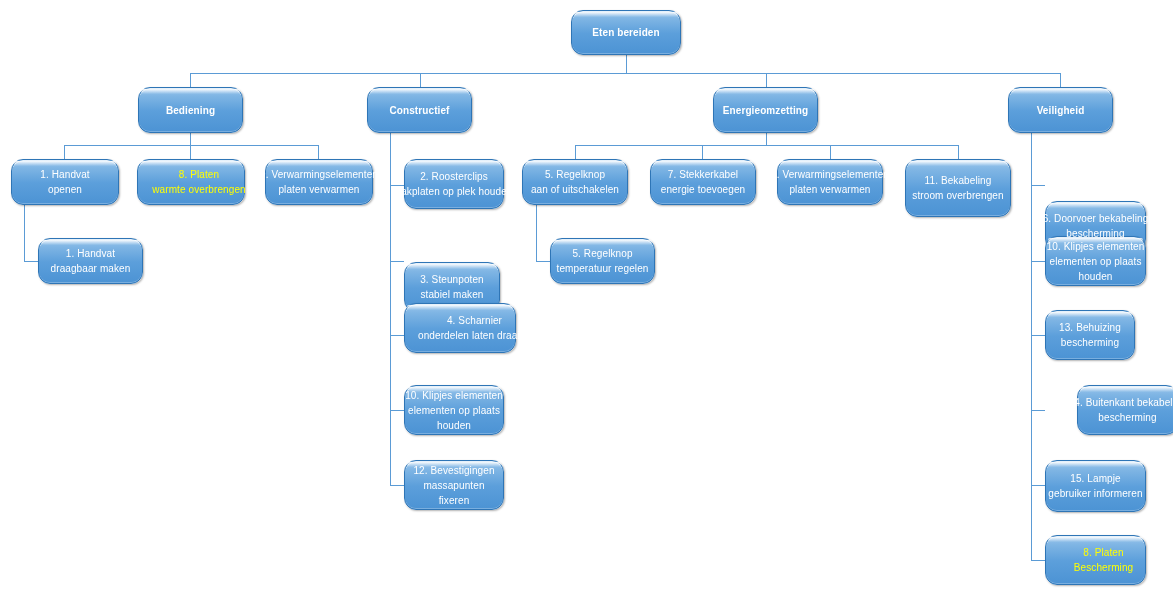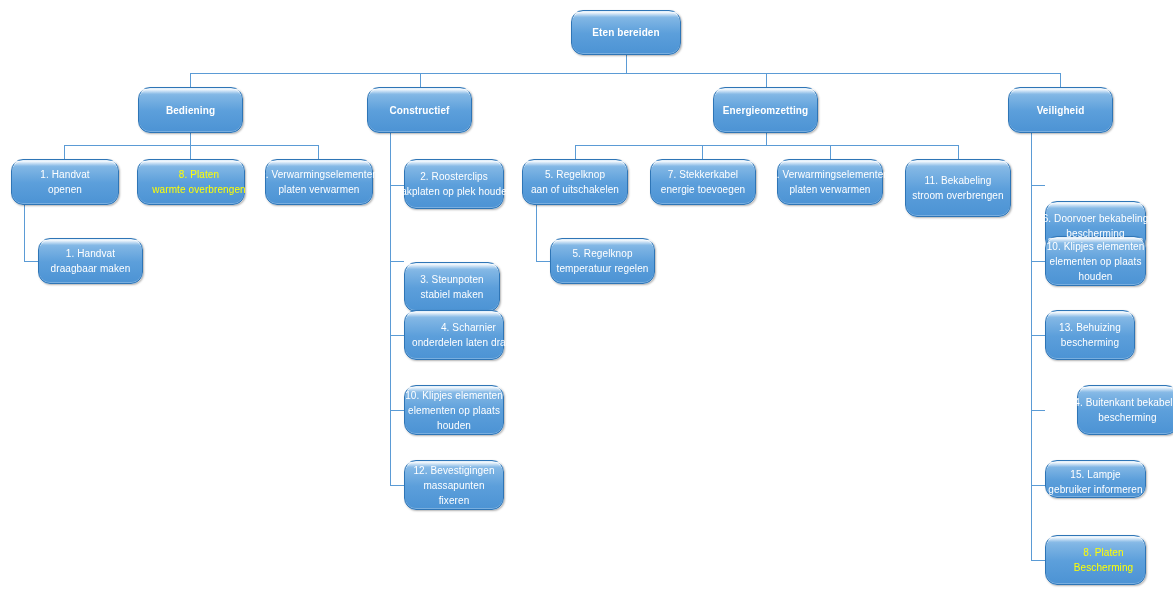--- a/index.html
+++ b/index.html
@@ -178,21 +178,21 @@
     </span>
   </div>
 
   <div class="node" style="left:404px; top:236px; width:96px; height:50px;margin-top:26px;">
     <span class="label">
       <span>3. Steunpoten</span><br>
       <span>stabiel maken</span>
     </span>
   </div>
 
-  <div class="node" style="left:404px; top:310px; width:100px; height:50px;padding-left:29px;">
+  <div class="node" style="left:404px; top:303px; width:112px; height:50px;padding-left:29px;">
     <span class="label">
       <span>4. Scharnier</span><br>
       <span>onderdelen laten draaien</span>
     </span>
   </div>
 
   <div class="node" style="left:404px; top:385px; width:100px; height:50px;">
     <span class="label">
       <span>10. Klipjes elementen</span><br>
       <span>elementen op plaats</span><br>
@@ -265,21 +265,21 @@
     </span>
   </div>
 
   <div class="node" style="left:1045px; top:385px; width:101px; height:50px;margin-left:32px;">
     <span class="label">
       <span>14. Buitenkant bekabeling</span><br>
       <span>bescherming</span>
     </span>
   </div>
 
-  <div class="node" style="left:1045px; top:460px; width:101px; height:38px;align-items:flex-end;">
+  <div class="node" style="left:1045px; top:460px; width:101px; height:52px;">
     <span class="label">
       <span>15. Lampje</span><br>
       <span>gebruiker informeren</span>
     </span>
   </div>
 
   <div class="node highlight" style="left:1045px; top:535px; width:101px; height:50px;">
     <span class="label">
       <span>8. Platen</span><br>
       <span>Bescherming</span>

